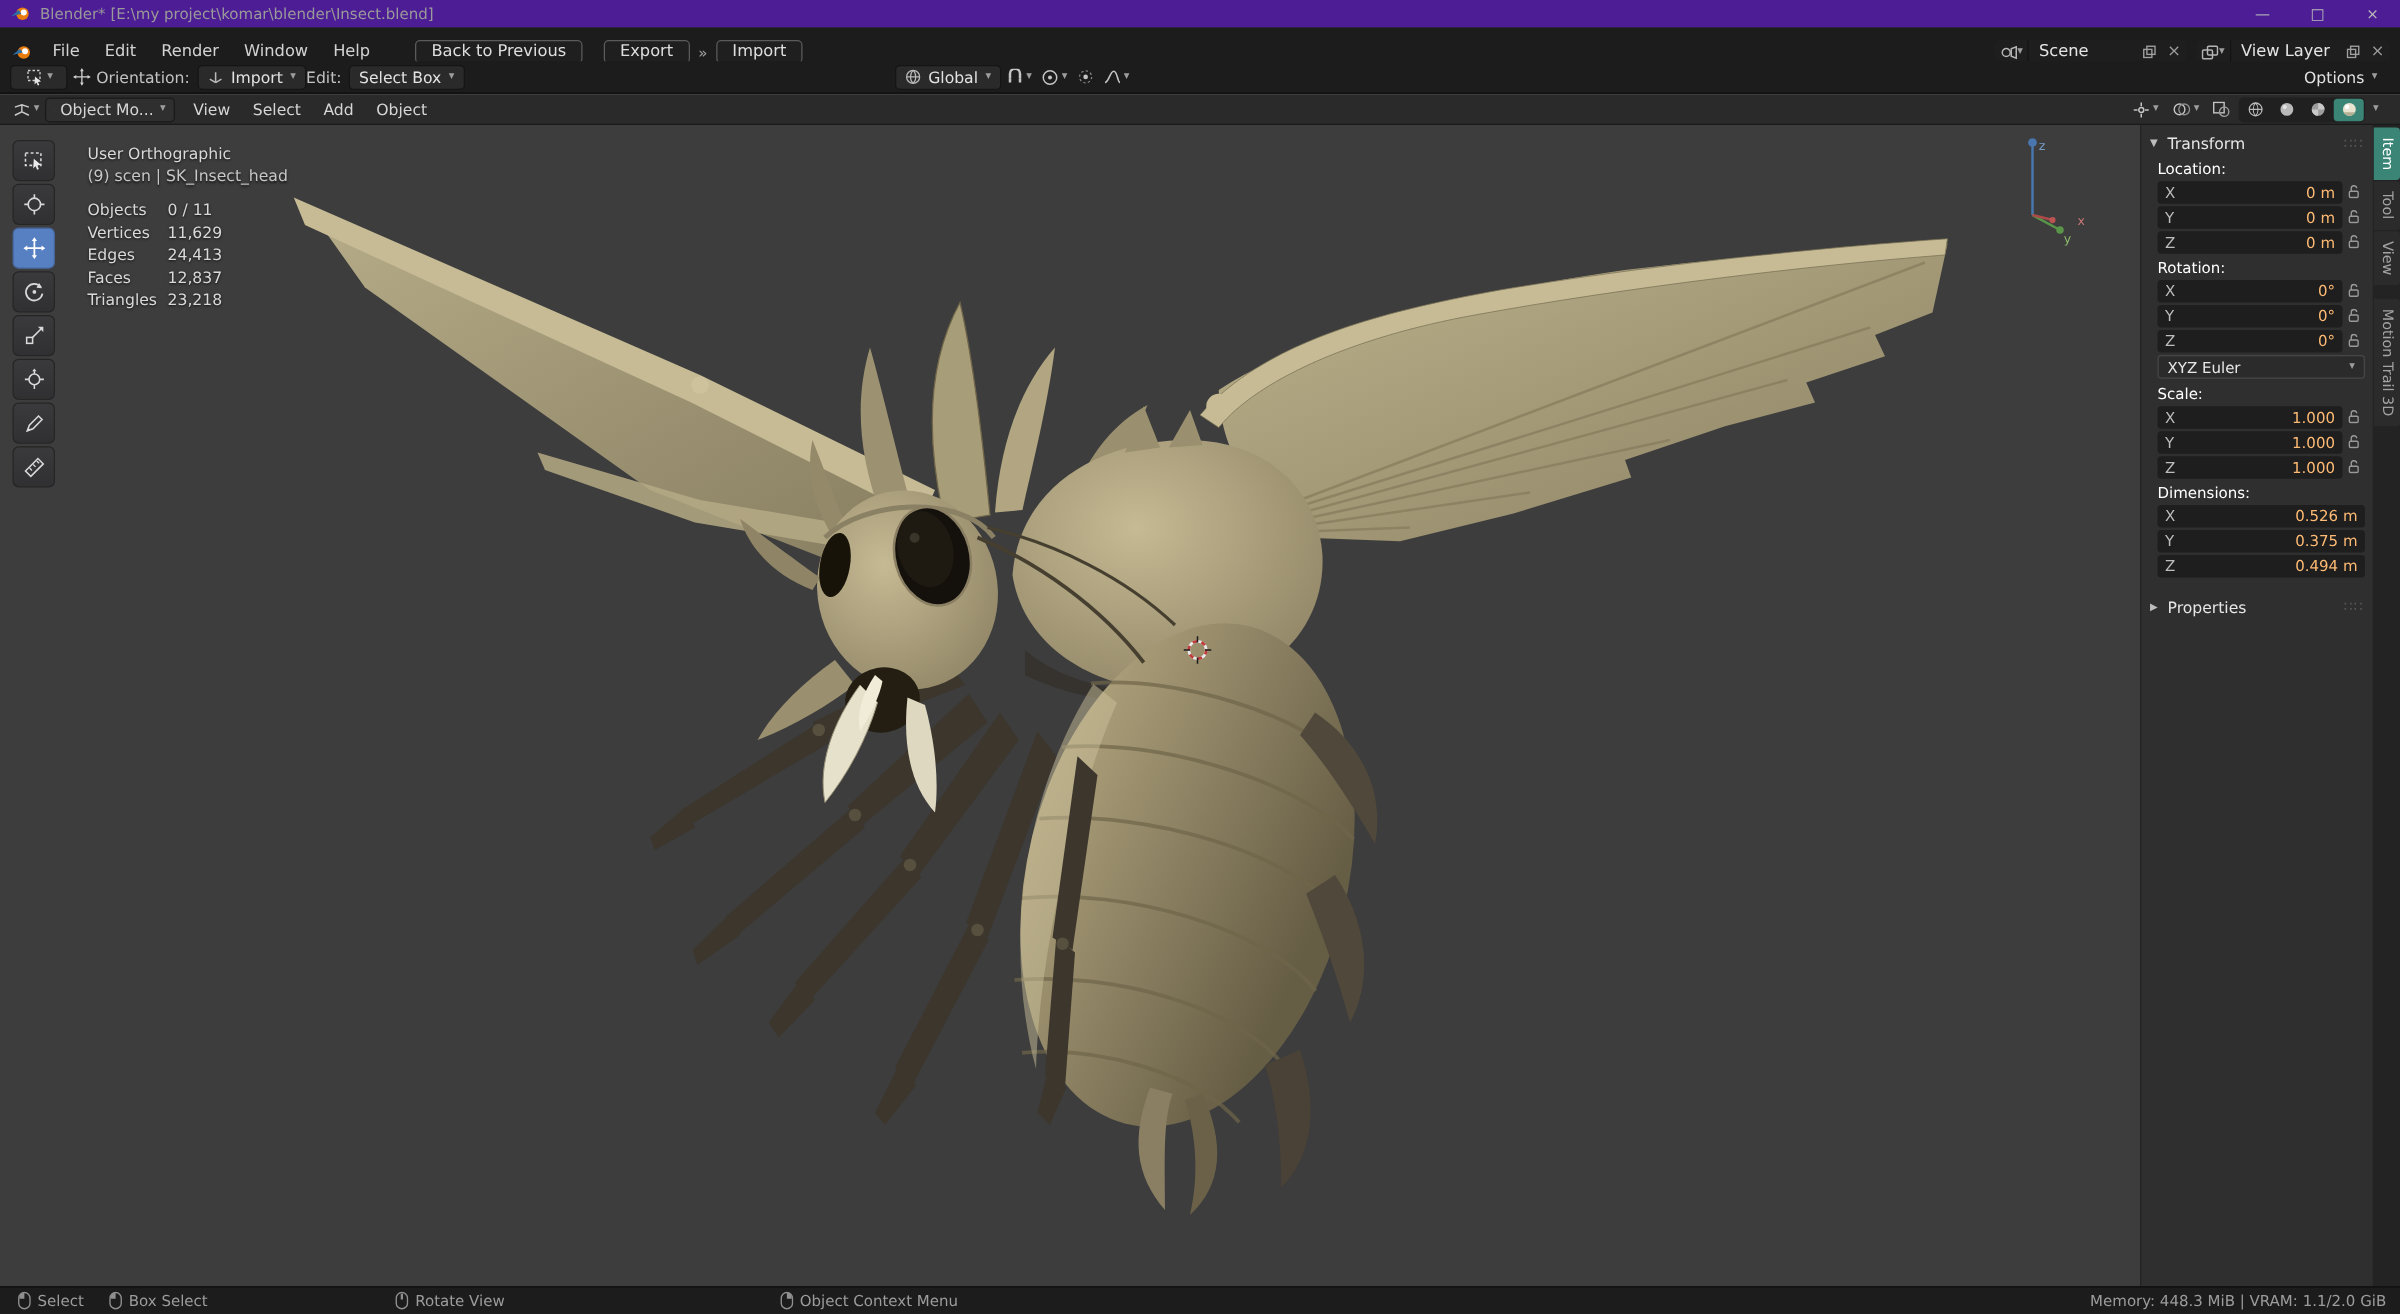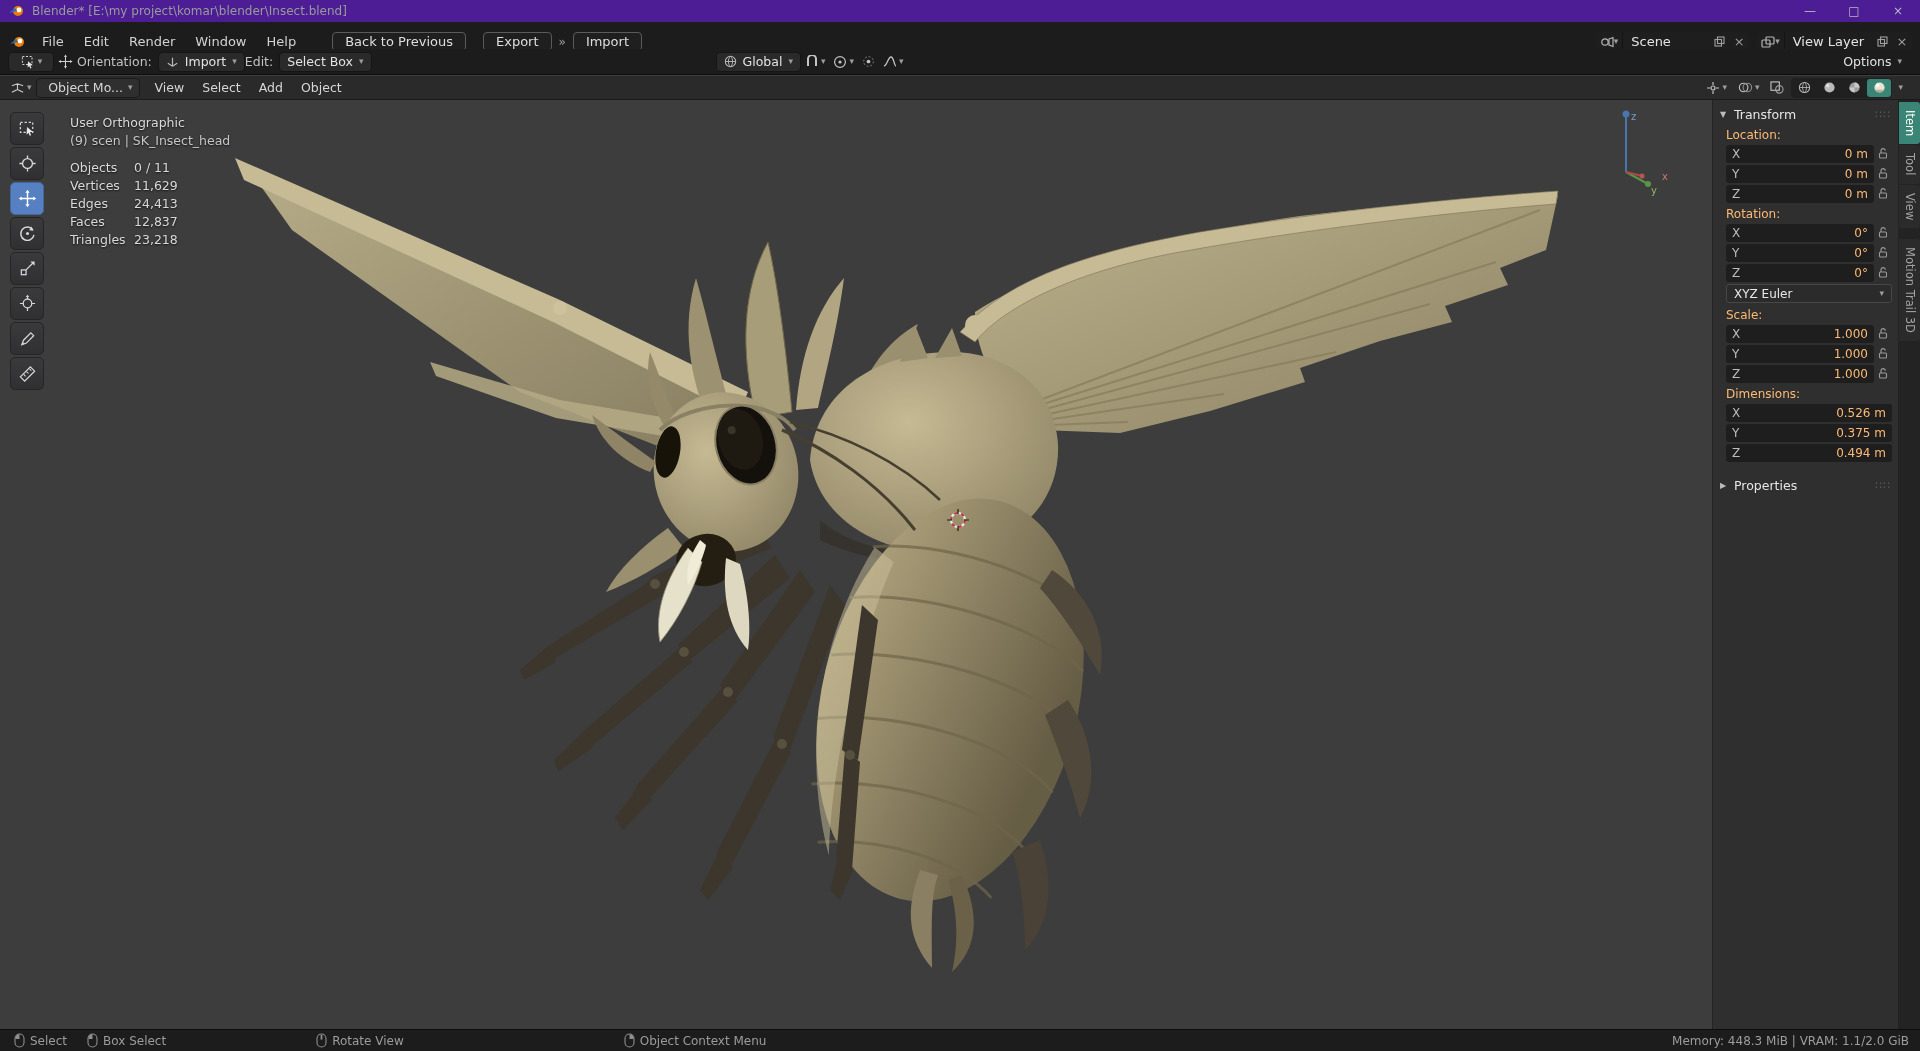--- a/index.html
+++ b/index.html
@@ -71,21 +71,21 @@
   
   .gizmo { position:absolute; left:1596px; top:8px; z-index:4; opacity:.95; }
   .cursor3d { position:absolute; left:946px; top:408px; z-index:4; }
 
   
   .npanel { position:absolute; top:0; right:22px; bottom:0; width:186px; background:#2f2f2f;
             border-left:1px solid #232323; color:#d0d0d0; font-size:12px; z-index:6; padding-top:3px; }
   .panel-header { display:flex; align-items:center; height:22px; padding:0 7px; color:#e6e6e6; font-size:12.5px; }
   .tri { width:14px; font-size:8px; color:#bdbdbd; }
   .grip { margin-left:auto; color:#5a5a5a; font-size:11px; letter-spacing:1px; }
-  .sect-label { padding:3px 8px 2px 13px; color:#fdba74; }
+  .sect-label { padding:3px 8px 2px 13px; color:#ffffff; }
   .vec-row { display:flex; align-items:center; height:19px; margin:0 6px 1px 13px; }
   .field { flex:1; display:flex; align-items:center; background:#1e1e1e; border-radius:3px; height:18px;
            padding:0 6px; }
   .axis { color:#bdbdbd; }
   .val { margin-left:auto; color:#fdba74; }
   .lockcell { width:18px; display:flex; justify-content:center; }
   .menu-field { display:flex; align-items:center; margin:2px 6px 2px 13px; height:19px; background:#2b2b2b;
                 border:1px solid #474747; border-radius:3px; padding:0 7px; color:#e8e8e8; }
   .menu-field .chev { margin-left:auto; }
 

